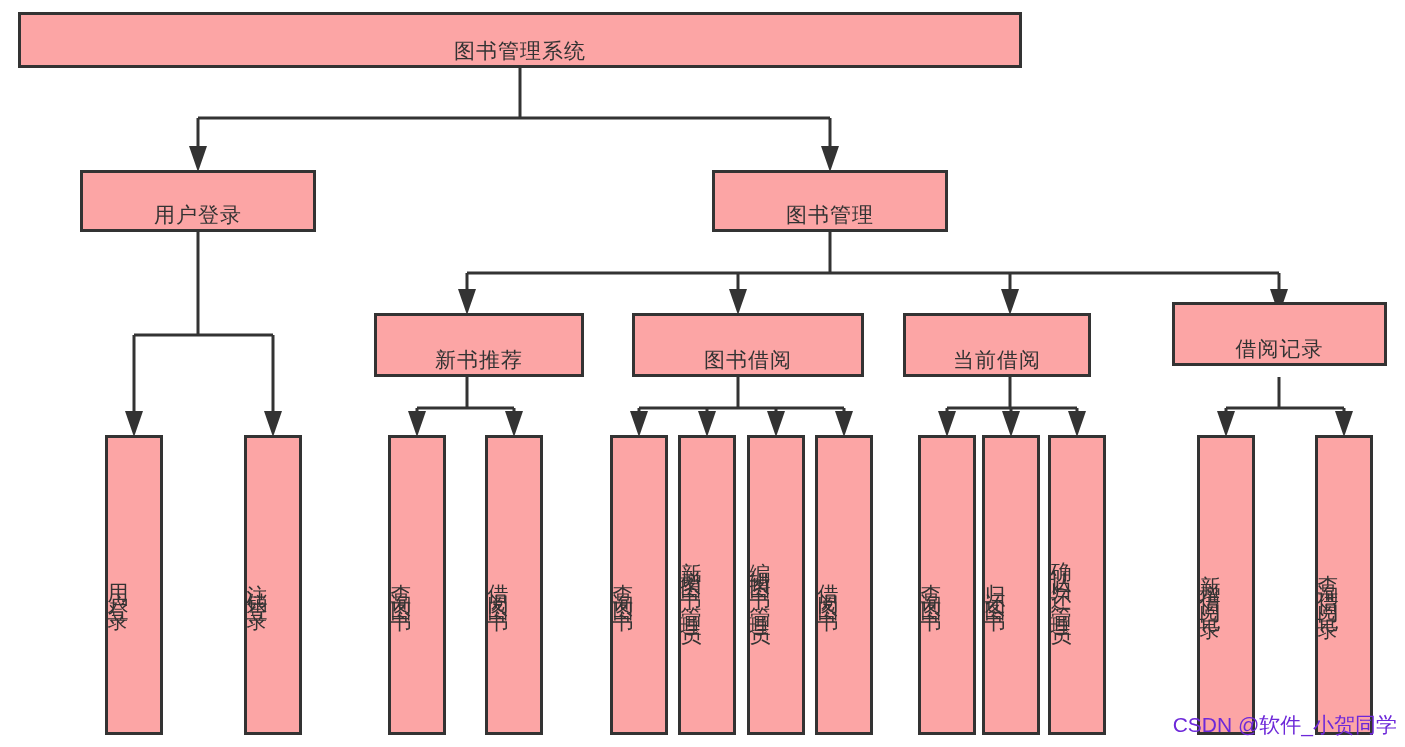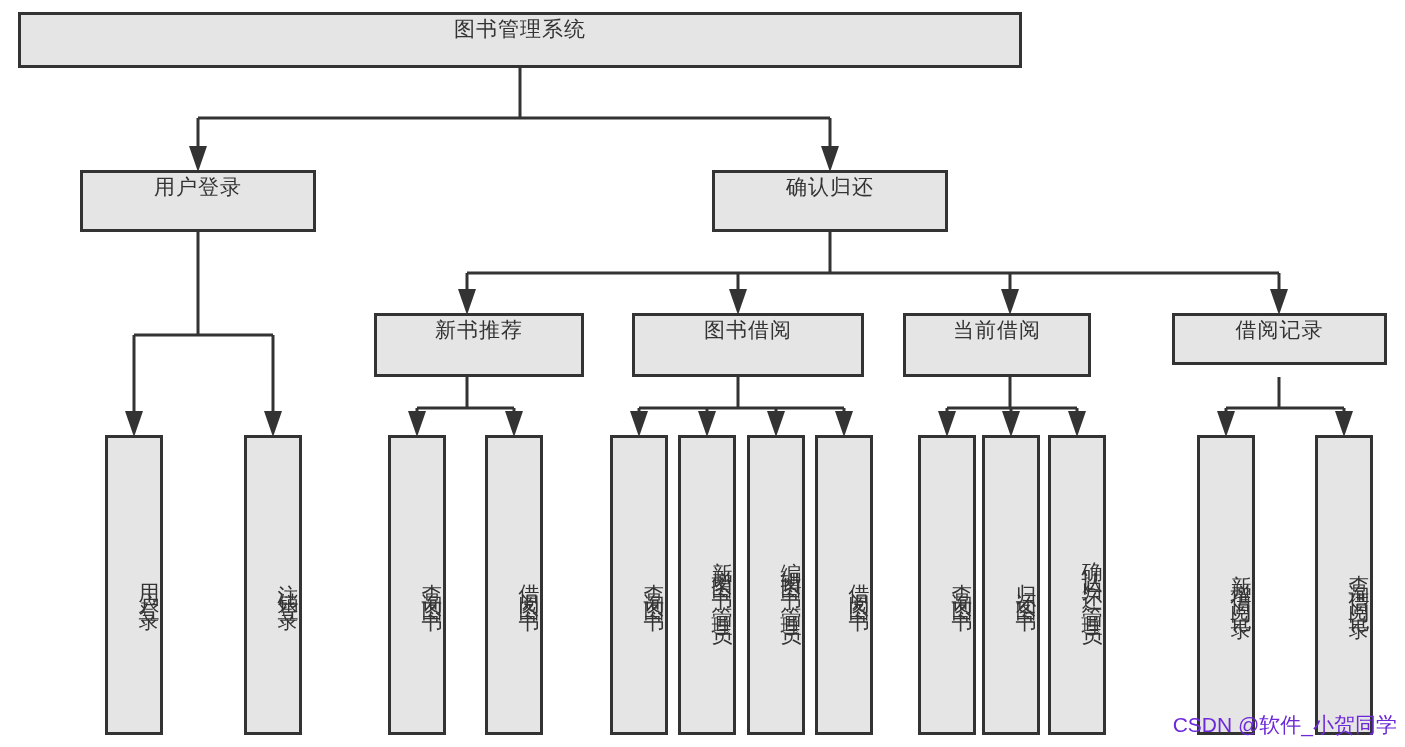--- a/index.html
+++ b/index.html
@@ -18,23 +18,23 @@
   #connectors {
     position: absolute;
     left: 0;
     top: 0;
     z-index: 0;
   }
   .box {
     position: absolute;
     box-sizing: border-box;
     border: 3px solid #333333;
-    background: #e5e5e5;
+    background: #fca5a5;
     display: flex;
-    align-items: flex-start;
+    align-items: flex-end;
     justify-content: center;
     color: #333333;
     z-index: 1;
   }
   .box.h span {
     font-size: 21px;
     letter-spacing: 1px;
     white-space: nowrap;
   }
   .box.v {
@@ -46,21 +46,21 @@
     letter-spacing: 9px;
     line-height: 1;
   }
   
   .n-root { left: 18px;  top: 12px;  width: 1004px; height: 56px; }
   .n-l2a  { left: 80px;  top: 170px; width: 236px;  height: 62px; }
   .n-l2b  { left: 712px; top: 170px; width: 236px;  height: 62px; }
   .n-l3a  { left: 374px; top: 313px; width: 210px;  height: 64px; }
   .n-l3b  { left: 632px; top: 313px; width: 232px;  height: 64px; }
   .n-l3c  { left: 903px; top: 313px; width: 188px;  height: 64px; }
-  .n-l3d  { left: 1172px;top: 313px; width: 215px;  height: 52px; }
+  .n-l3d  { left: 1172px;top: 302px; width: 215px;  height: 64px; }
   .vbox   { top: 435px; width: 58px; height: 300px; }
   .n-v1  { left: 105px; }
   .n-v2  { left: 244px; }
   .n-v3  { left: 388px; }
   .n-v4  { left: 485px; }
   .n-v5  { left: 610px; }
   .n-v6  { left: 678px; }
   .n-v7  { left: 747px; }
   .n-v8  { left: 815px; }
   .n-v9  { left: 918px; }
@@ -153,21 +153,21 @@
   </svg>
 
   <div class="box h n-root">
     <span>图书管理系统</span>
   </div>
 
   <div class="box h n-l2a">
     <span>用户登录</span>
   </div>
   <div class="box h n-l2b">
-    <span>确认归还</span>
+    <span>图书管理</span>
   </div>
 
   <div class="box h n-l3a">
     <span>新书推荐</span>
   </div>
   <div class="box h n-l3b">
     <span>图书借阅</span>
   </div>
   <div class="box h n-l3c">
     <span>当前借阅</span>

